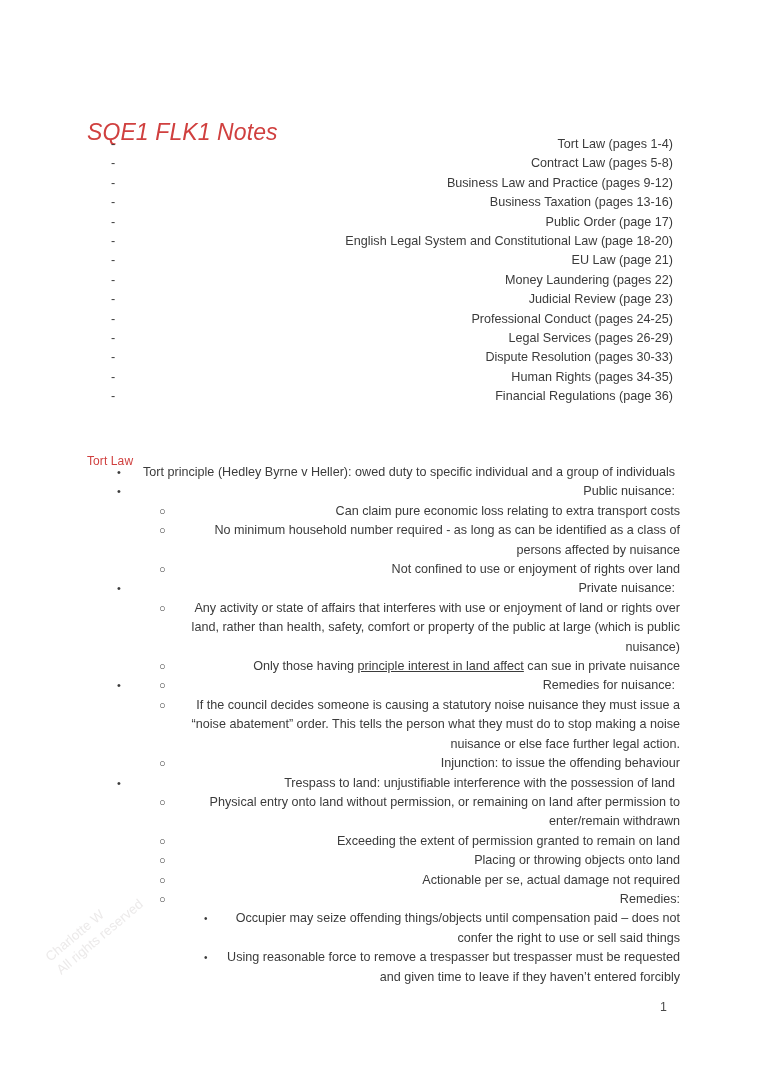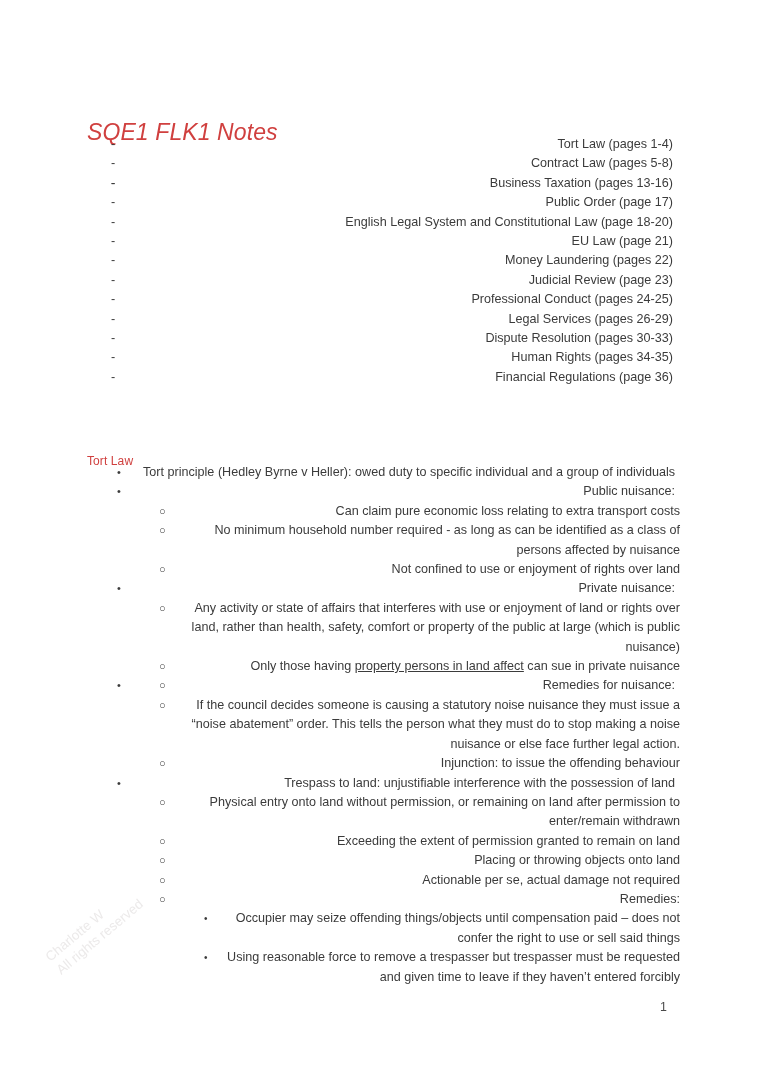--- a/index.html
+++ b/index.html
@@ -140,20 +140,21 @@
       <div class="row lvl-dash">
         <span class="marker">-</span>
         <span class="txt">Tort Law (pages 1-4)</span>
       </div>
       <div class="row lvl-dash">
         <span class="marker">-</span>
         <span class="txt">Contract Law (pages 5-8)</span>
       </div>
       <div class="row lvl-dash">
         <span class="marker">-</span>
+        <span class="txt">Business Law and Practice (pages 9-12)</span>
       </div>
       <div class="row lvl-dash">
         <span class="marker">-</span>
         <span class="txt">Business Taxation (pages 13-16)</span>
       </div>
       <div class="row lvl-dash">
         <span class="marker">-</span>
         <span class="txt">Public Order (page 17)</span>
       </div>
       <div class="row lvl-dash">
@@ -220,21 +221,21 @@
       <div class="row lvl-1">
         <span class="marker">•</span>
         <span class="txt">Private nuisance:</span>
       </div>
       <div class="row lvl-2">
         <span class="marker">○</span>
         <span class="txt">Any activity or state of affairs that interferes with use or enjoyment of land or rights over land, rather than health, safety, comfort or property of the public at large (which is public nuisance)</span>
       </div>
       <div class="row lvl-2">
         <span class="marker">○</span>
-        <span class="txt">Only those having <u>property persons in land affect</u> can sue in private nuisance</span>
+        <span class="txt">Only those having <u>principle interest in land affect</u> can sue in private nuisance</span>
       </div>
       <div class="row lvl-2">
         <span class="marker">○</span>
       </div>
       <div class="row lvl-1">
         <span class="marker">•</span>
         <span class="txt">Remedies for nuisance:</span>
       </div>
       <div class="row lvl-2">
         <span class="marker">○</span>

